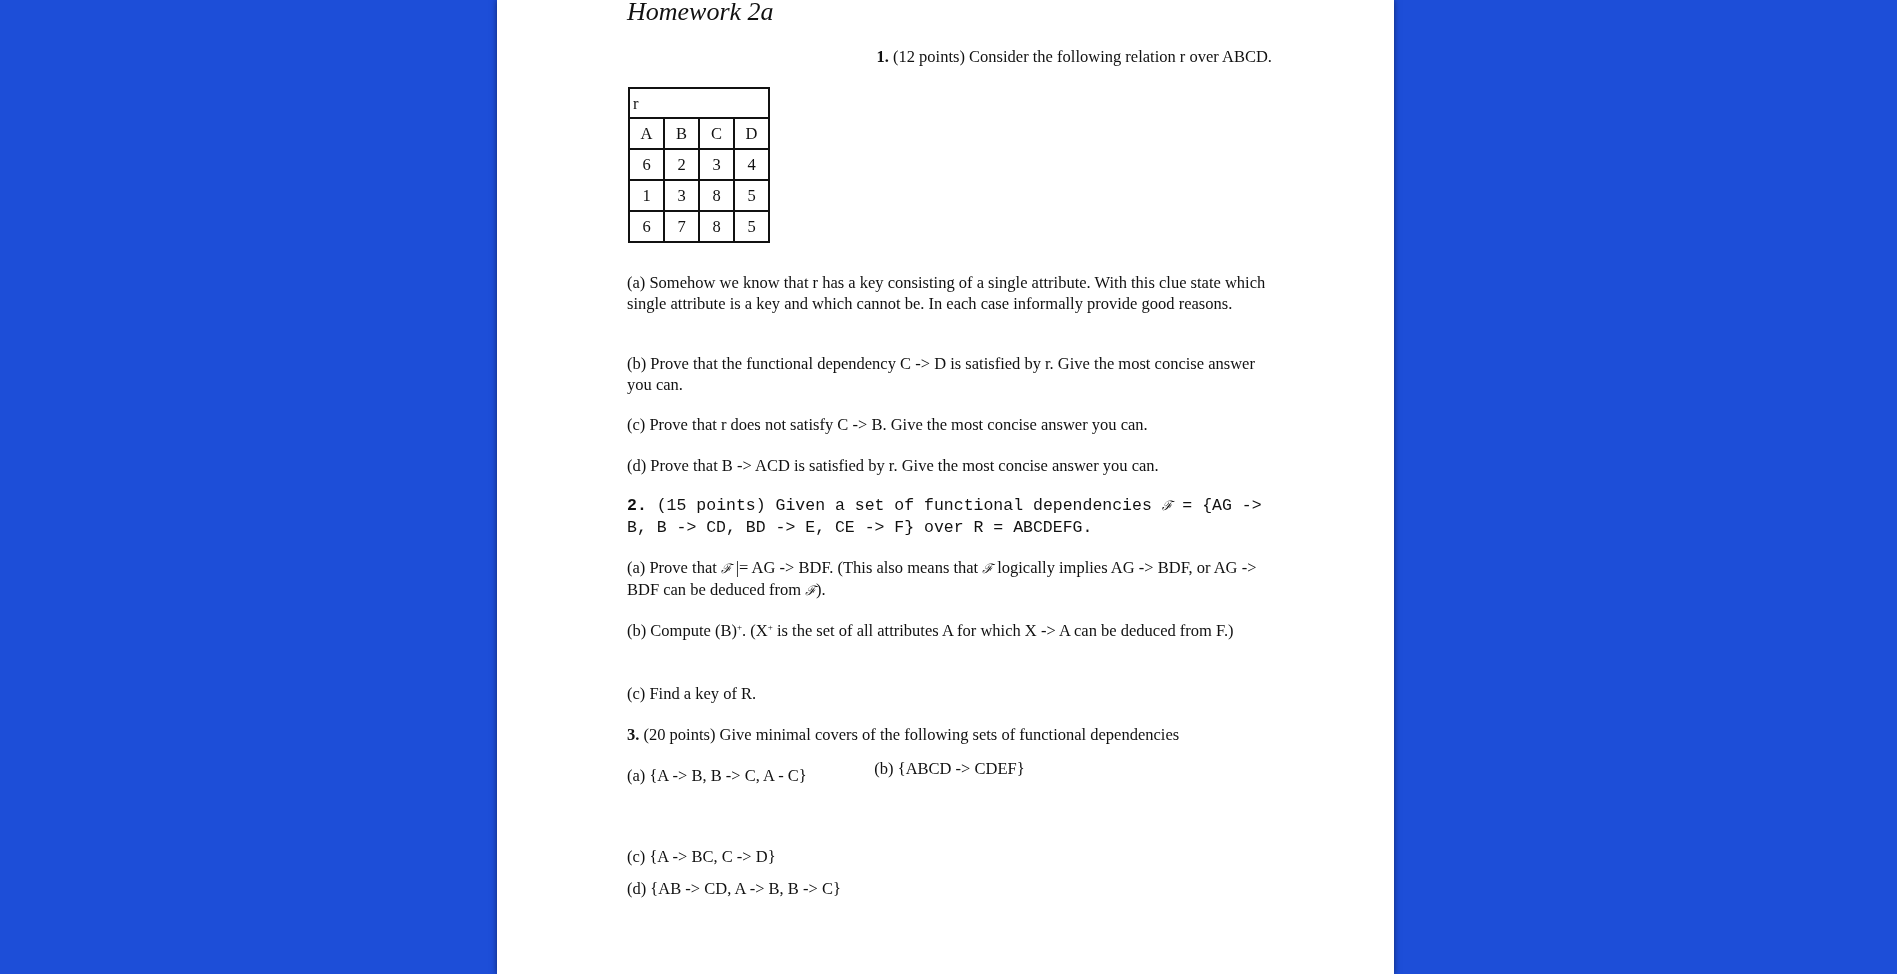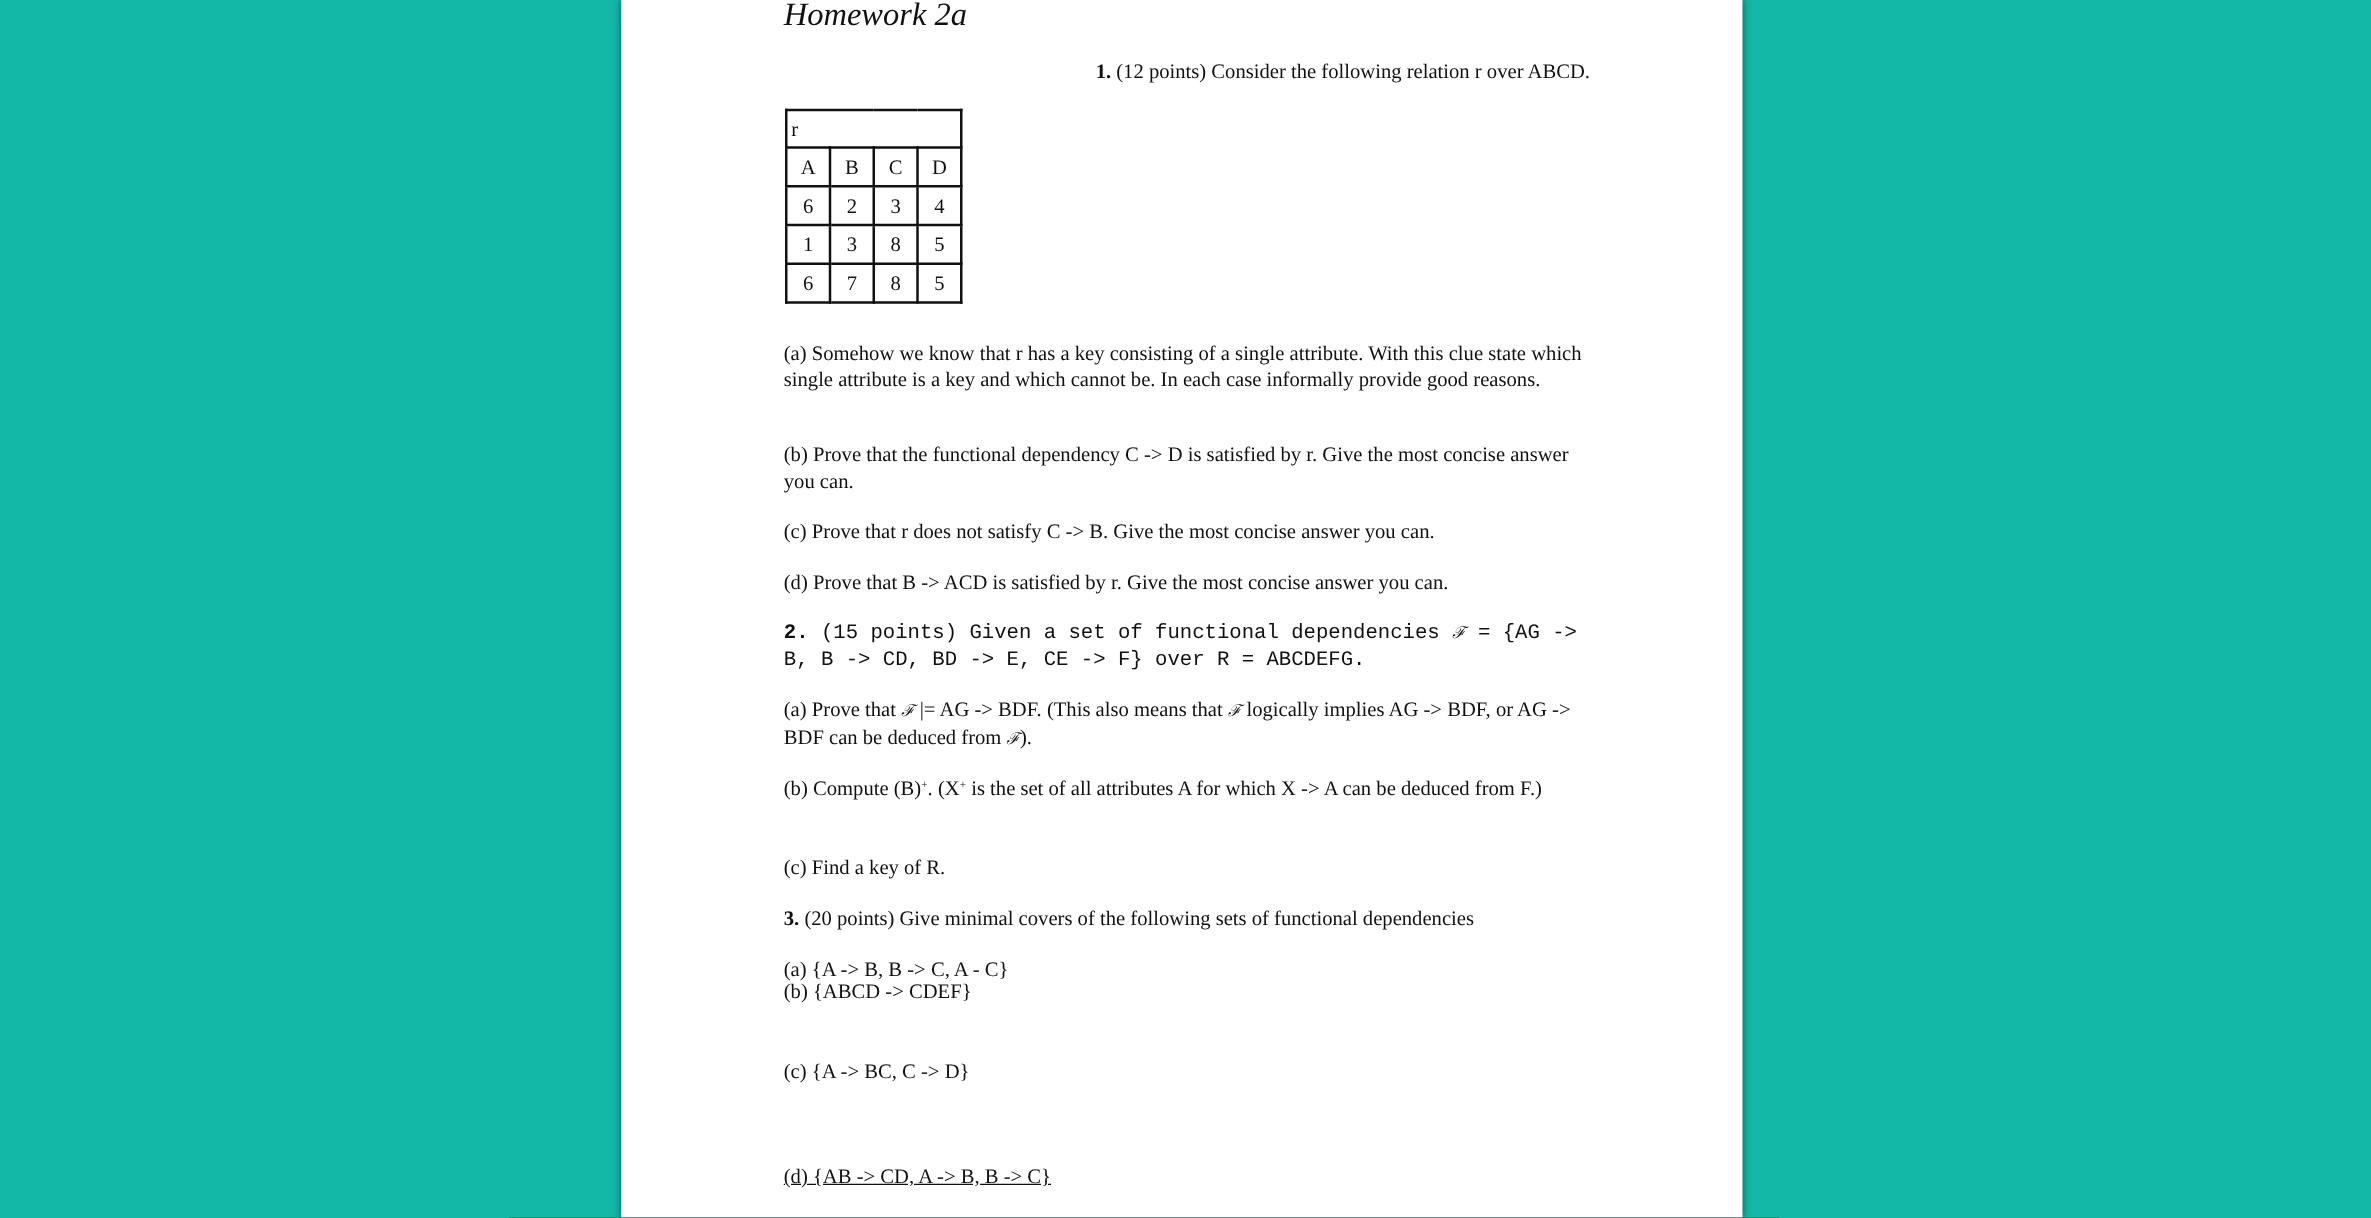--- a/index.html
+++ b/index.html
@@ -7,21 +7,21 @@
       padding: 0;
       width: 1897px;
       height: 974px;
       overflow: hidden;
       background: #525659;
     }
     .viewer {
       position: relative;
       width: 1897px;
       height: 974px;
-      background: #14b8a6;
+      background: #1d4ed8;
     }
     .page {
       position: absolute;
       left: 497px;
       top: 0;
       width: 897px;
       height: 974px;
       background: #ffffff;
       box-shadow: 0 0 6px rgba(0,0,0,0.5);
     }
@@ -141,19 +141,19 @@
       </p>
 
       <p class="para" style="top:683px;">(c) Find a key of R.</p>
 
       <p class="para" style="top:724px;">
         <b>3.</b>
         <span>(20 points) Give minimal covers of the following sets of functional dependencies</span>
       </p>
 
       <p class="para" style="top:765px;">(a) {A -&gt; B, B -&gt; C, A - C}</p>
-      <p class="para" style="top:782px;">(b) {ABCD -&gt; CDEF}</p>
+      <p class="para" style="top:758px;text-align:center;">(b) {ABCD -&gt; CDEF}</p>
       <p class="para" style="top:846px;">(c) {A -&gt; BC, C -&gt; D}</p>
-      <p class="para" style="top:930px;text-decoration:underline;">(d) {AB -&gt; CD, A -&gt; B, B -&gt; C}</p>
+      <p class="para" style="top:878px;">(d) {AB -&gt; CD, A -&gt; B, B -&gt; C}</p>
 
     </div>
   </div>
 </div>
 
 </body></html>

